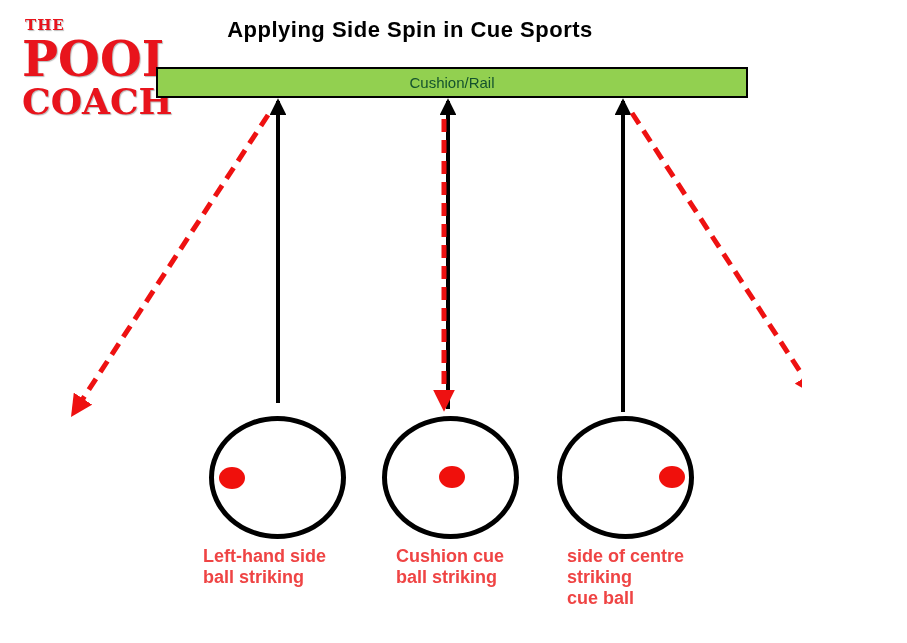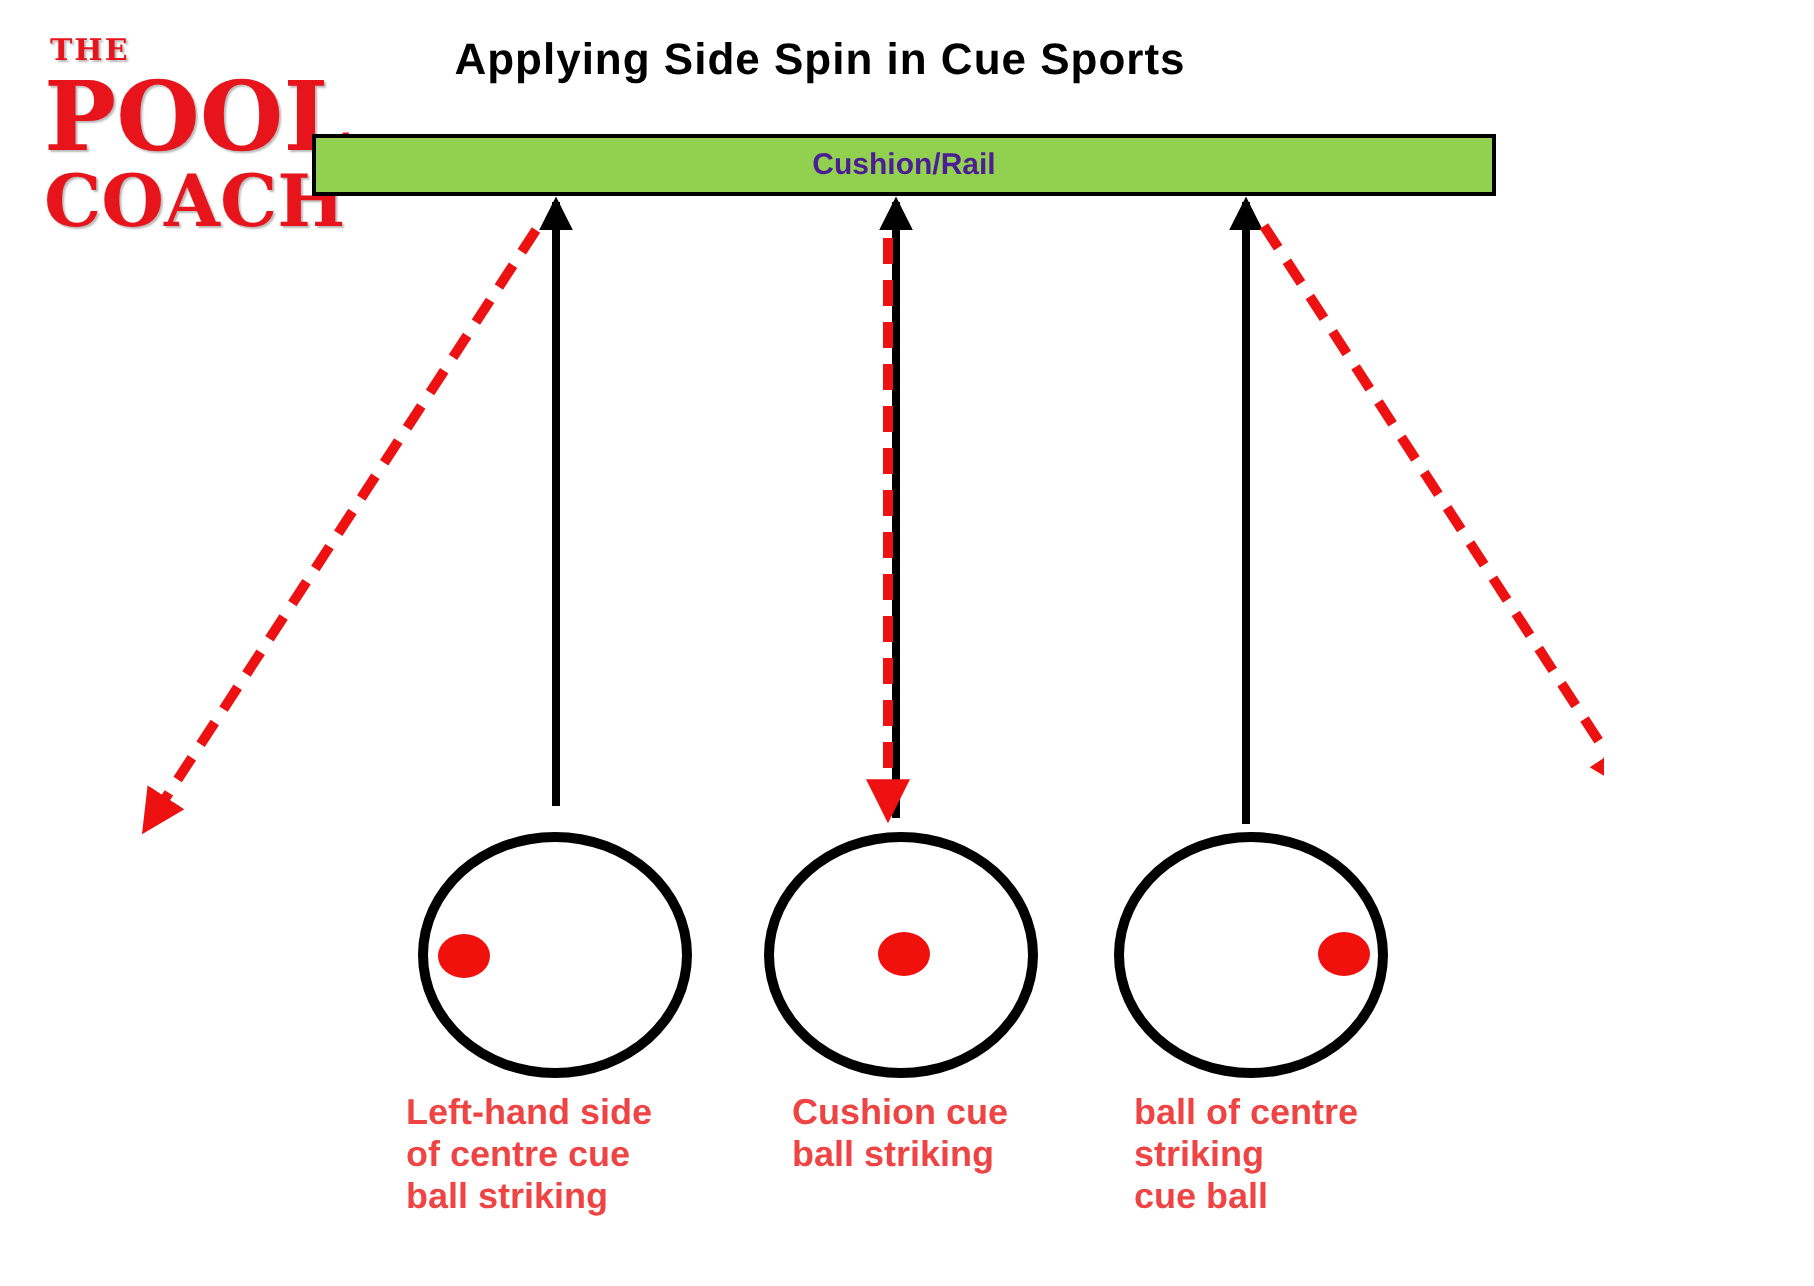--- a/index.html
+++ b/index.html
@@ -48,23 +48,23 @@
     top: 67px;
     width: 592px;
     height: 31px;
     background: #92d050;
     border: 2px solid #000000;
     display: flex;
     align-items: center;
     justify-content: center;
   }
   .cushion span {
-    color: #4c1d95;
+    color: #14532d;
     font-size: 15px;
-    font-weight: bold;
+    font-weight: normal;
   }
 
   
   svg.arrows {
     position: absolute;
     left: 0; top: 0;
     width: 907px; height: 643px;
   }
 
   
@@ -143,28 +143,27 @@
   <div class="ball ball-left"></div>
   <div class="ball ball-mid"></div>
   <div class="ball ball-right"></div>
 
   <div class="dot dot-left"></div>
   <div class="dot dot-mid"></div>
   <div class="dot dot-right"></div>
 
   <div class="ball-label label-left">
     <div>Left-hand side</div>
-    <div>of centre cue</div>
     <div>ball striking</div>
   </div>
 
   <div class="ball-label label-mid">
     <div>Cushion cue</div>
     <div>ball striking</div>
   </div>
 
   <div class="ball-label label-right">
-    <div>ball of centre</div>
+    <div>side of centre</div>
     <div>striking</div>
     <div>cue ball</div>
   </div>
 
 </div>
 
 </body></html>

